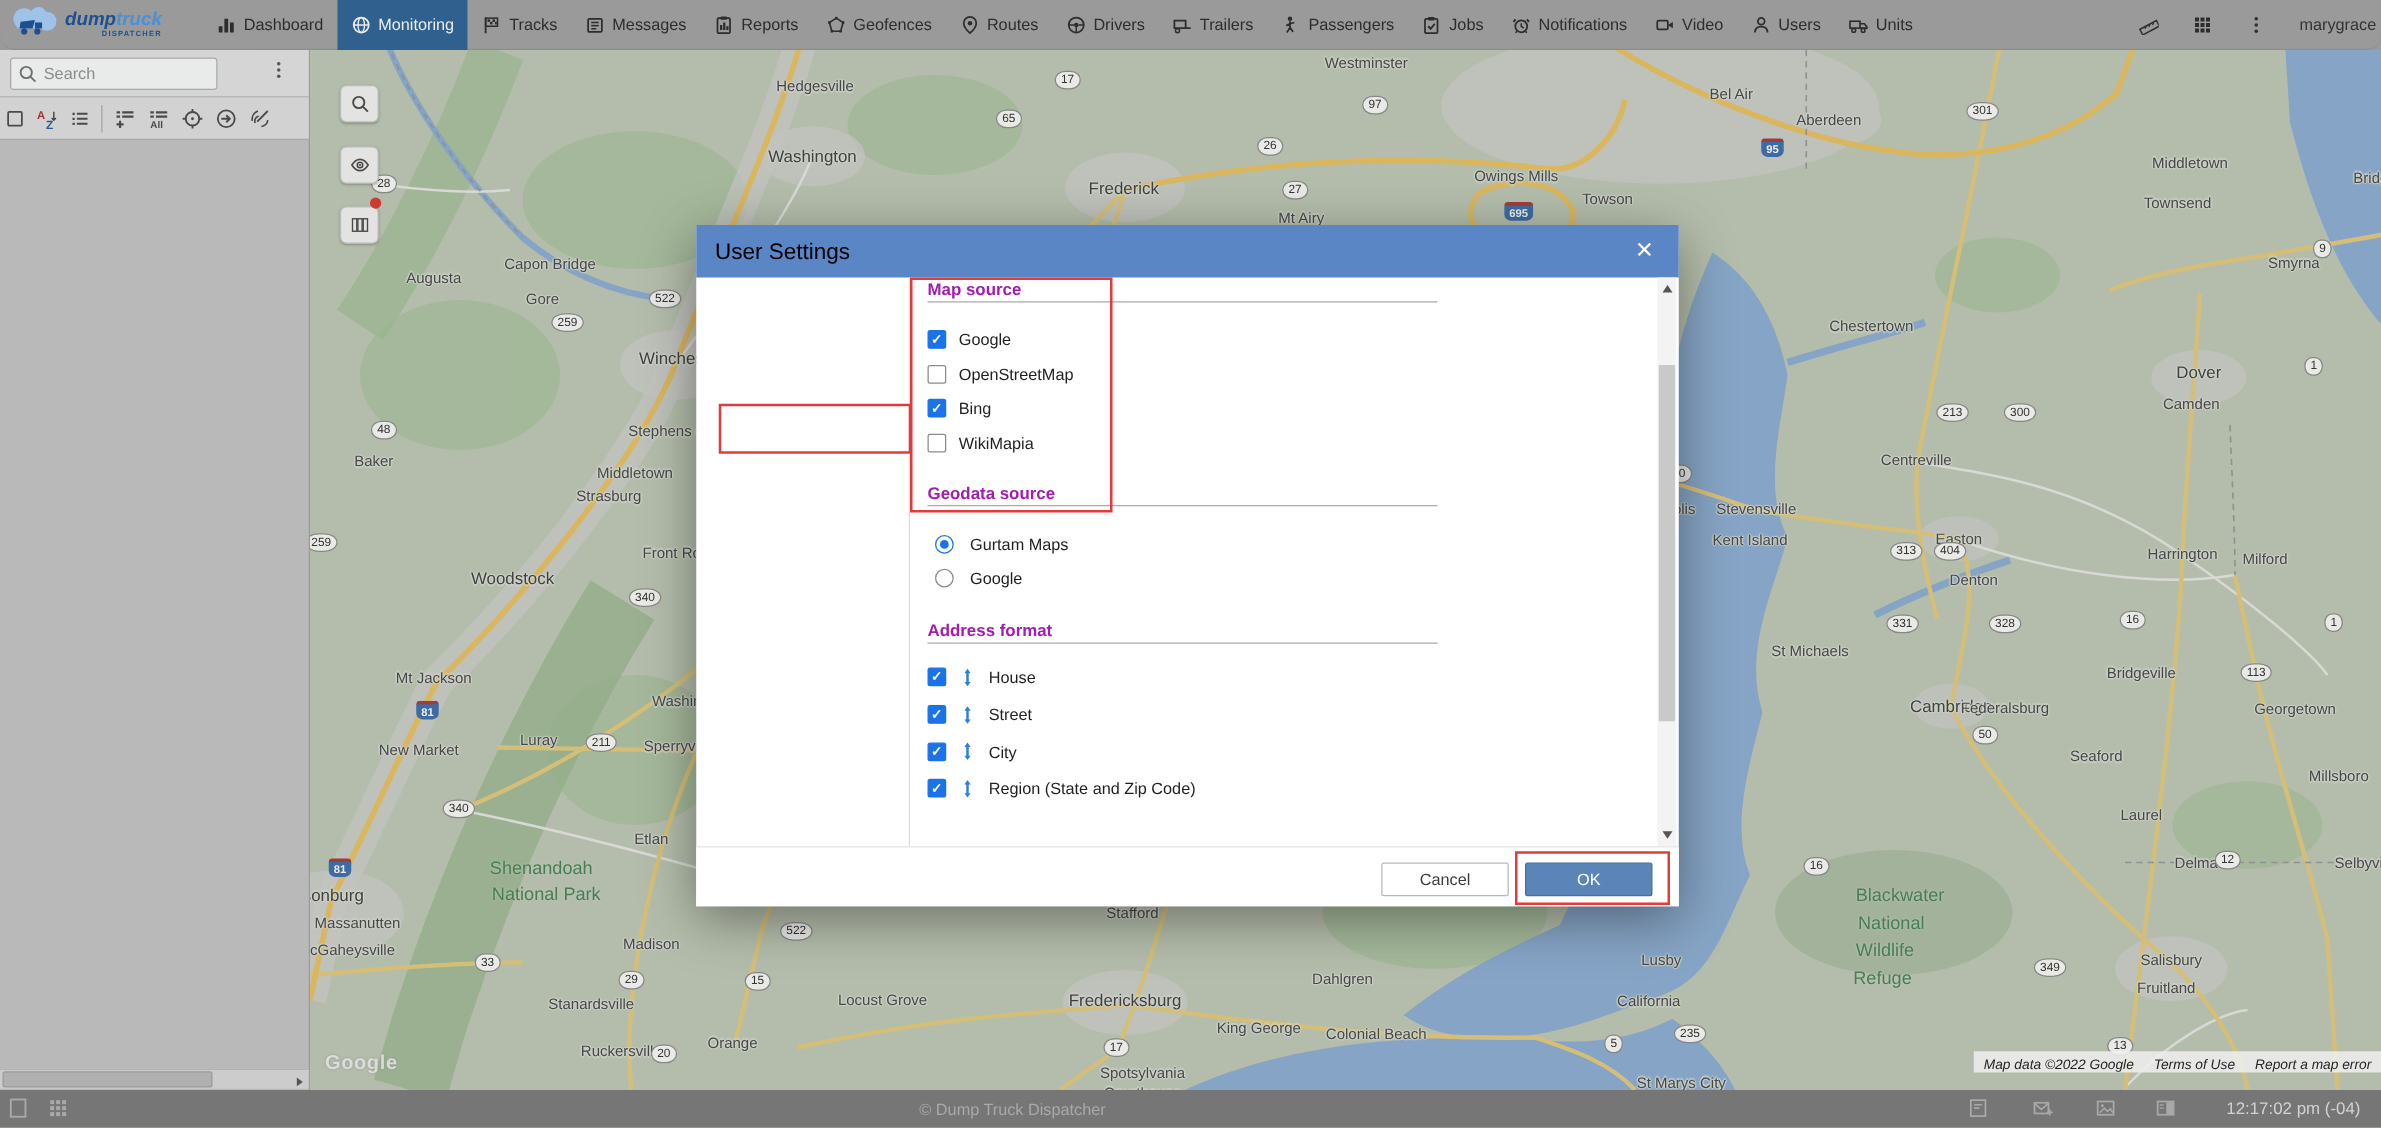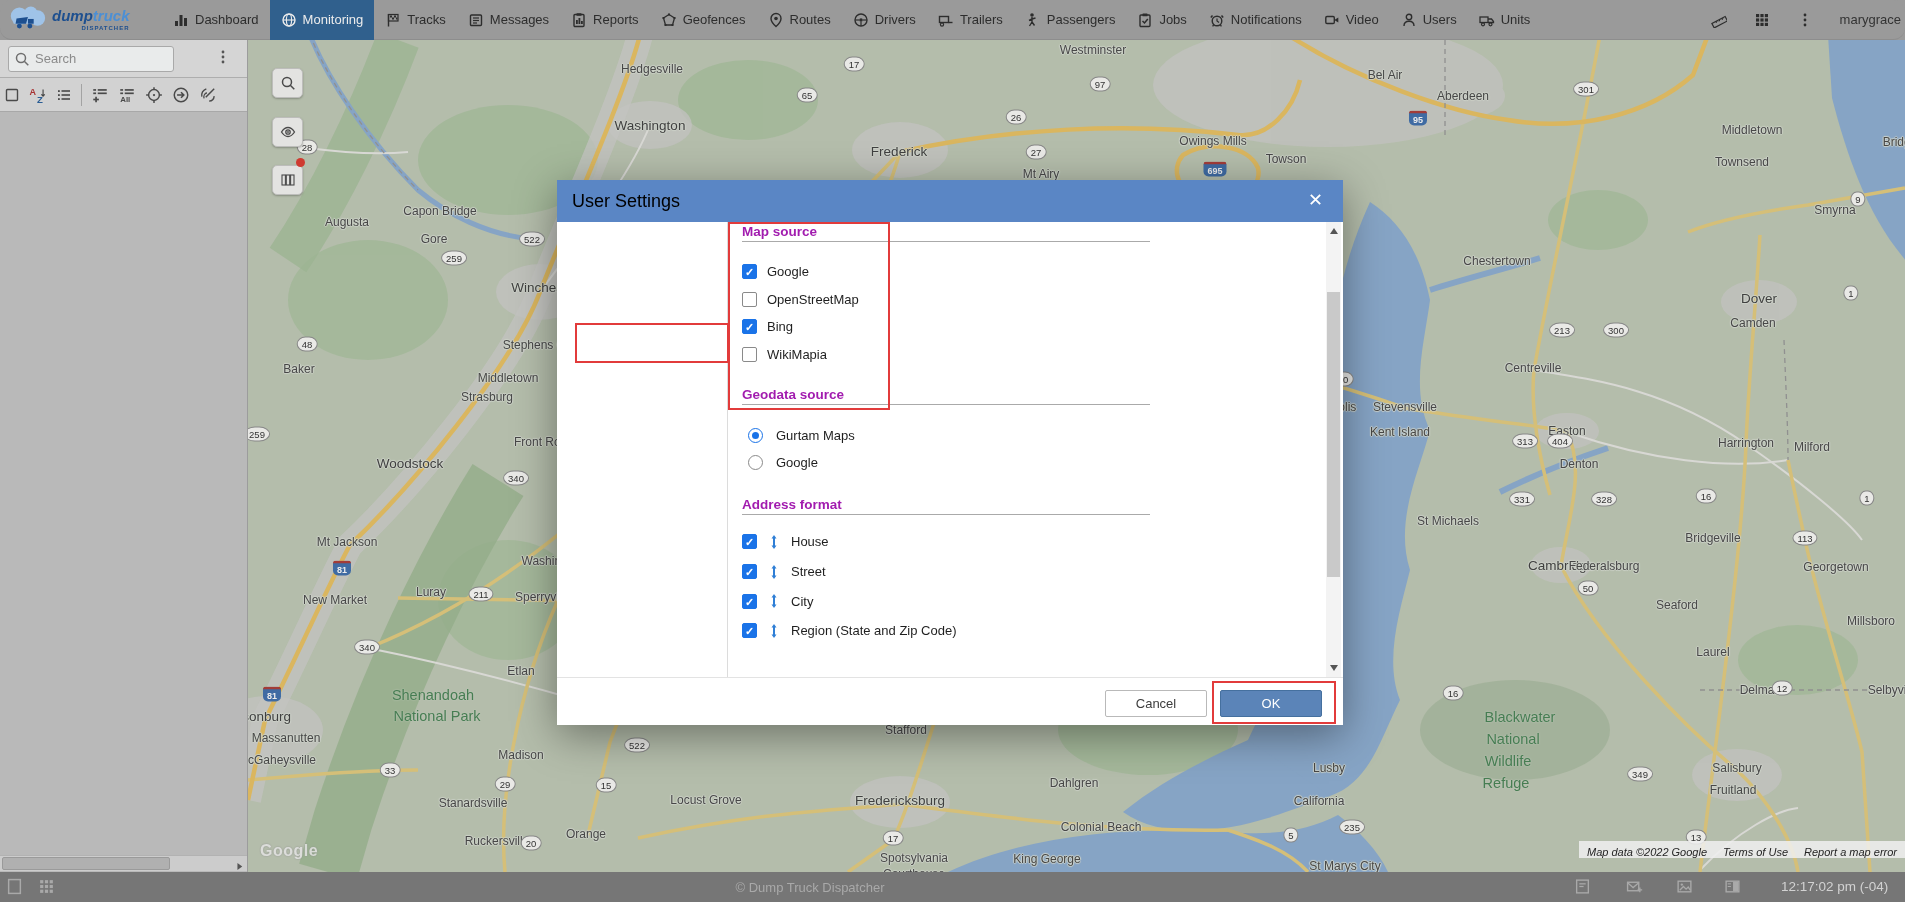--- a/index.html
+++ b/index.html
@@ -563,21 +563,21 @@
         <span class="ml ml-t" style="left: 29px; top: 720px;">McGaheysville</span>
         <span class="ml ml-t" style="left: 273px; top: 715px;">Madison</span>
         <span class="ml ml-t" style="left: 225px; top: 763px;">Stanardsville</span>
         <span class="ml ml-t" style="left: 249px; top: 801px;">Ruckersville</span>
         <span class="ml ml-t" style="left: 338px; top: 794px;">Orange</span>
         <span class="ml ml-t" style="left: 458px; top: 760px;">Locust Grove</span>
         <span class="ml ml-T" style="left: 652px; top: 760px;">Fredericksburg</span>
         <span class="ml ml-t" style="left: 666px; top: 818px;">Spotsylvania</span>
         <span class="ml ml-t" style="left: 666px; top: 834px;">Courthouse</span>
         <span class="ml ml-t" style="left: 658px; top: 690px;">Stafford</span>
-        <span class="ml ml-t" style="left: 759px; top: 819px; margin-left: 40px;">King George</span>
+        <span class="ml ml-t" style="left: 759px; top: 782px;">King George</span>
         <span class="ml ml-t" style="left: 853px; top: 787px;">Colonial Beach</span>
         <span class="ml ml-t" style="left: 826px; top: 743px;">Dahlgren</span>
         <span class="ml ml-t" style="left: 1071px; top: 761px;">California</span>
         <span class="ml ml-t" style="left: 1081px; top: 728px;">Lusby</span>
         <span class="ml ml-t" style="left: 1097px; top: 826px;">St Marys City</span>
         <span class="ml ml-p" style="left: 185px; top: 655px;">Shenandoah</span>
         <span class="ml ml-p" style="left: 189px; top: 676px;">National Park</span>
         <span class="ml ml-p" style="left: 1272px; top: 677px;">Blackwater</span>
         <span class="ml ml-p" style="left: 1265px; top: 699px;">National</span>
         <span class="ml ml-p" style="left: 1260px; top: 721px;">Wildlife</span>

